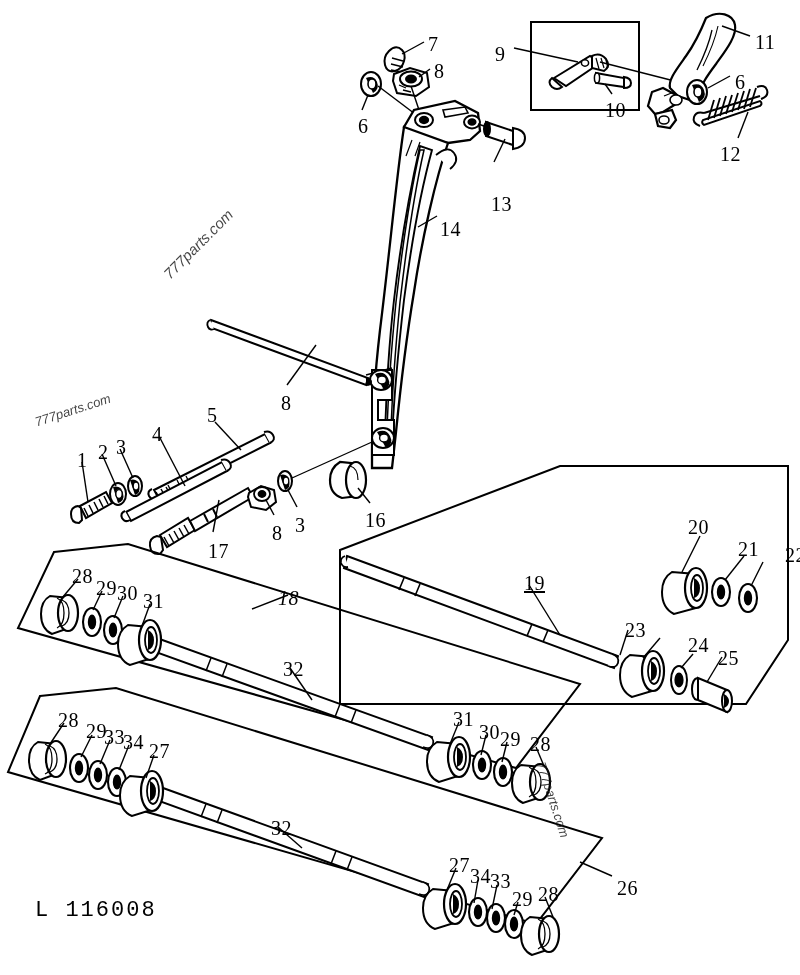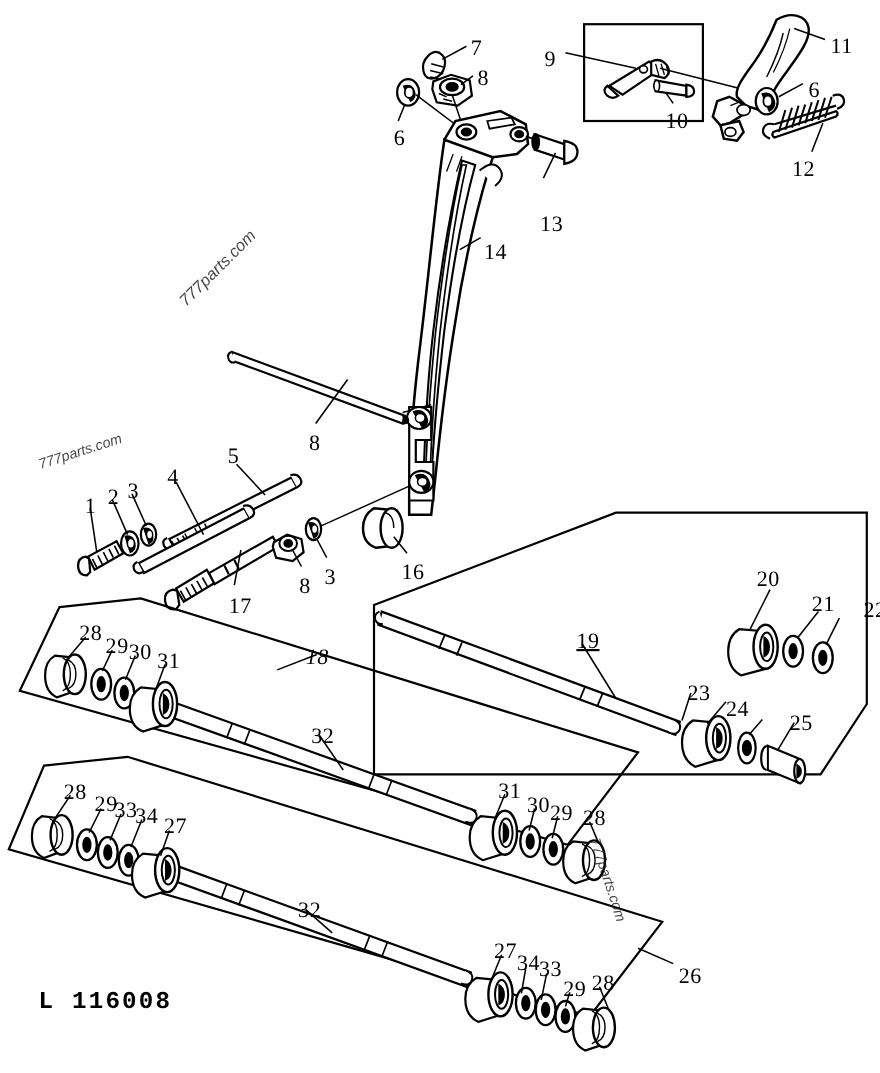--- a/index.html
+++ b/index.html
@@ -15,21 +15,21 @@
     font-weight:400;
     letter-spacing:0.5px;
     white-space:nowrap;
     line-height:1;
   }
   #figno{
     position:absolute;
     left:35px; top:898px;
     font-family:"Liberation Mono",monospace;
     font-size:22px;
-    font-weight:bold;
+    font-weight:normal;
     letter-spacing:2px;
     color:#000;
   }
   .wm{
     position:absolute;
     font-family:"Liberation Sans",sans-serif;
     font-size:15px;
     color:#1a1a1a;
     white-space:nowrap;
     opacity:0.82;
@@ -517,21 +517,21 @@
       <div class="callout" style="left: 272px; top: 523px;">8</div>
       <div class="callout" style="left: 295px; top: 515px;">3</div>
       <div class="callout" style="left: 365px; top: 510px;">16</div>
       <div class="callout" style="left: 208px; top: 541px;">17</div>
       <div class="callout" style="left: 278px; top: 588px; font-style: italic;">18</div>
       <div class="callout" style="left: 524px; top: 573px; text-decoration: underline;">19</div>
       <div class="callout" style="left: 688px; top: 517px;">20</div>
       <div class="callout" style="left: 738px; top: 539px;">21</div>
       <div class="callout" style="left: 785px; top: 545px;">22</div>
       <div class="callout" style="left: 625px; top: 620px;">23</div>
-      <div class="callout" style="left: 660px; top: 635px;">24</div>
+      <div class="callout" style="left: 688px; top: 635px;">24</div>
       <div class="callout" style="left: 718px; top: 638px; margin-top: 10px;">25</div>
       <div class="callout" style="left: 617px; top: 878px;">26</div>
       <div class="callout" style="left: 149px; top: 741px;">27</div>
       <div class="callout" style="left: 449px; top: 855px;">27</div>
       <div class="callout" style="left: 72px; top: 566px;">28</div>
       <div class="callout" style="left: 58px; top: 710px;">28</div>
       <div class="callout" style="left: 530px; top: 734px;">28</div>
       <div class="callout" style="left: 538px; top: 884px;">28</div>
       <div class="callout" style="left: 96px; top: 578px;">29</div>
       <div class="callout" style="left: 86px; top: 721px;">29</div>

